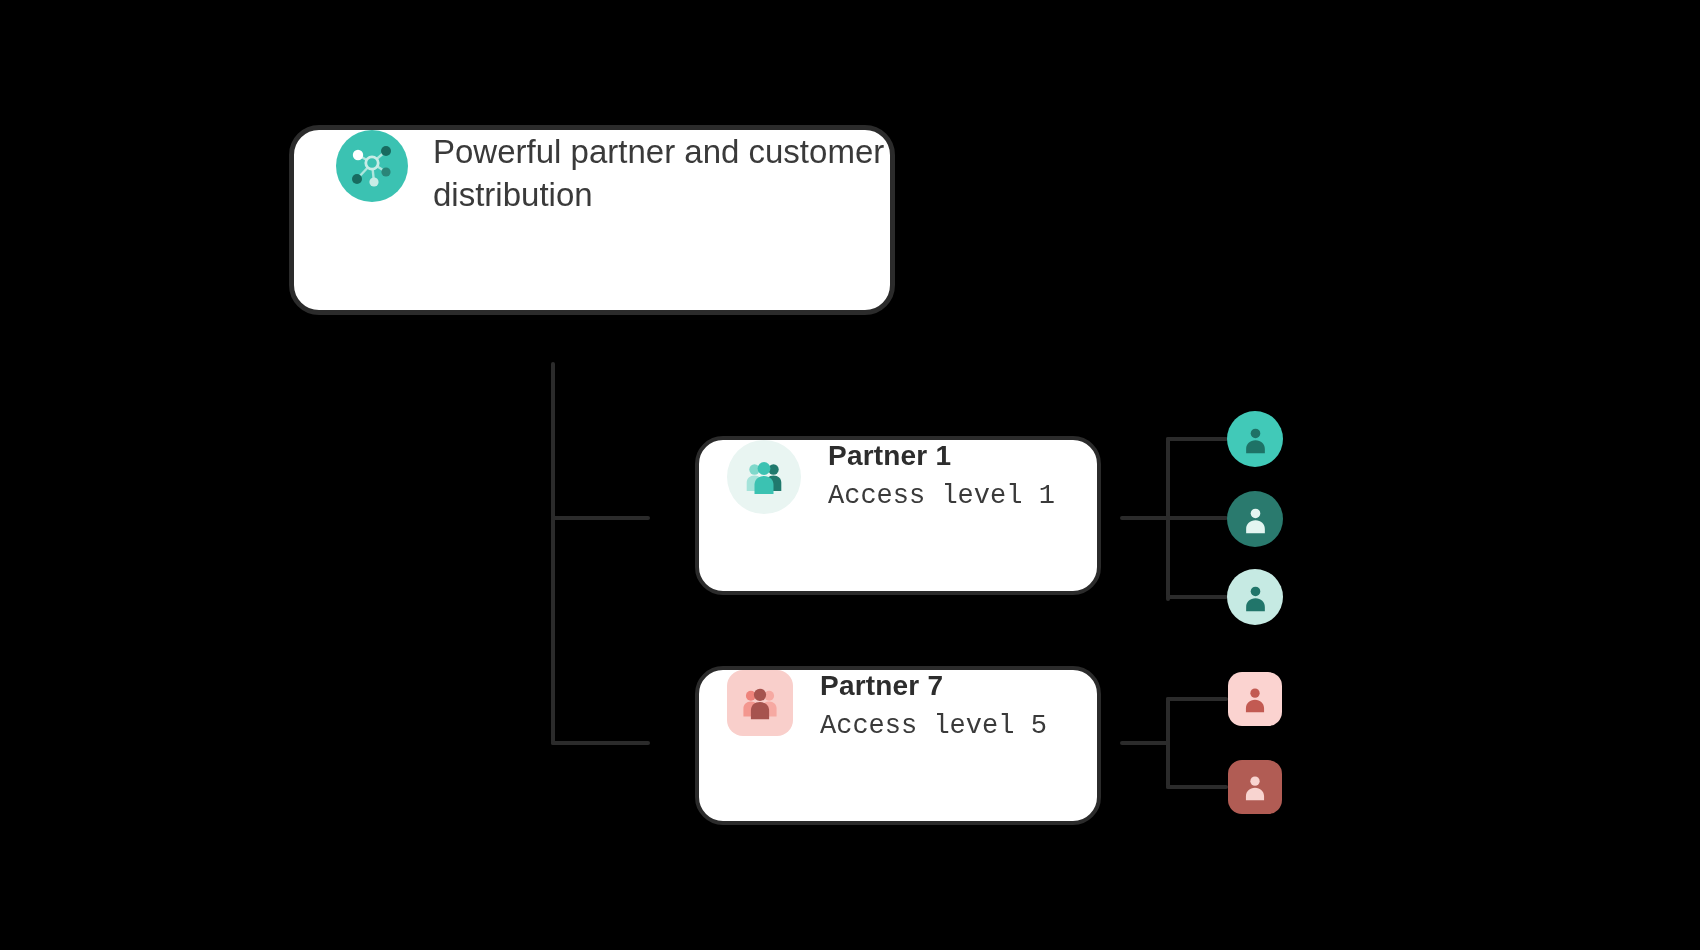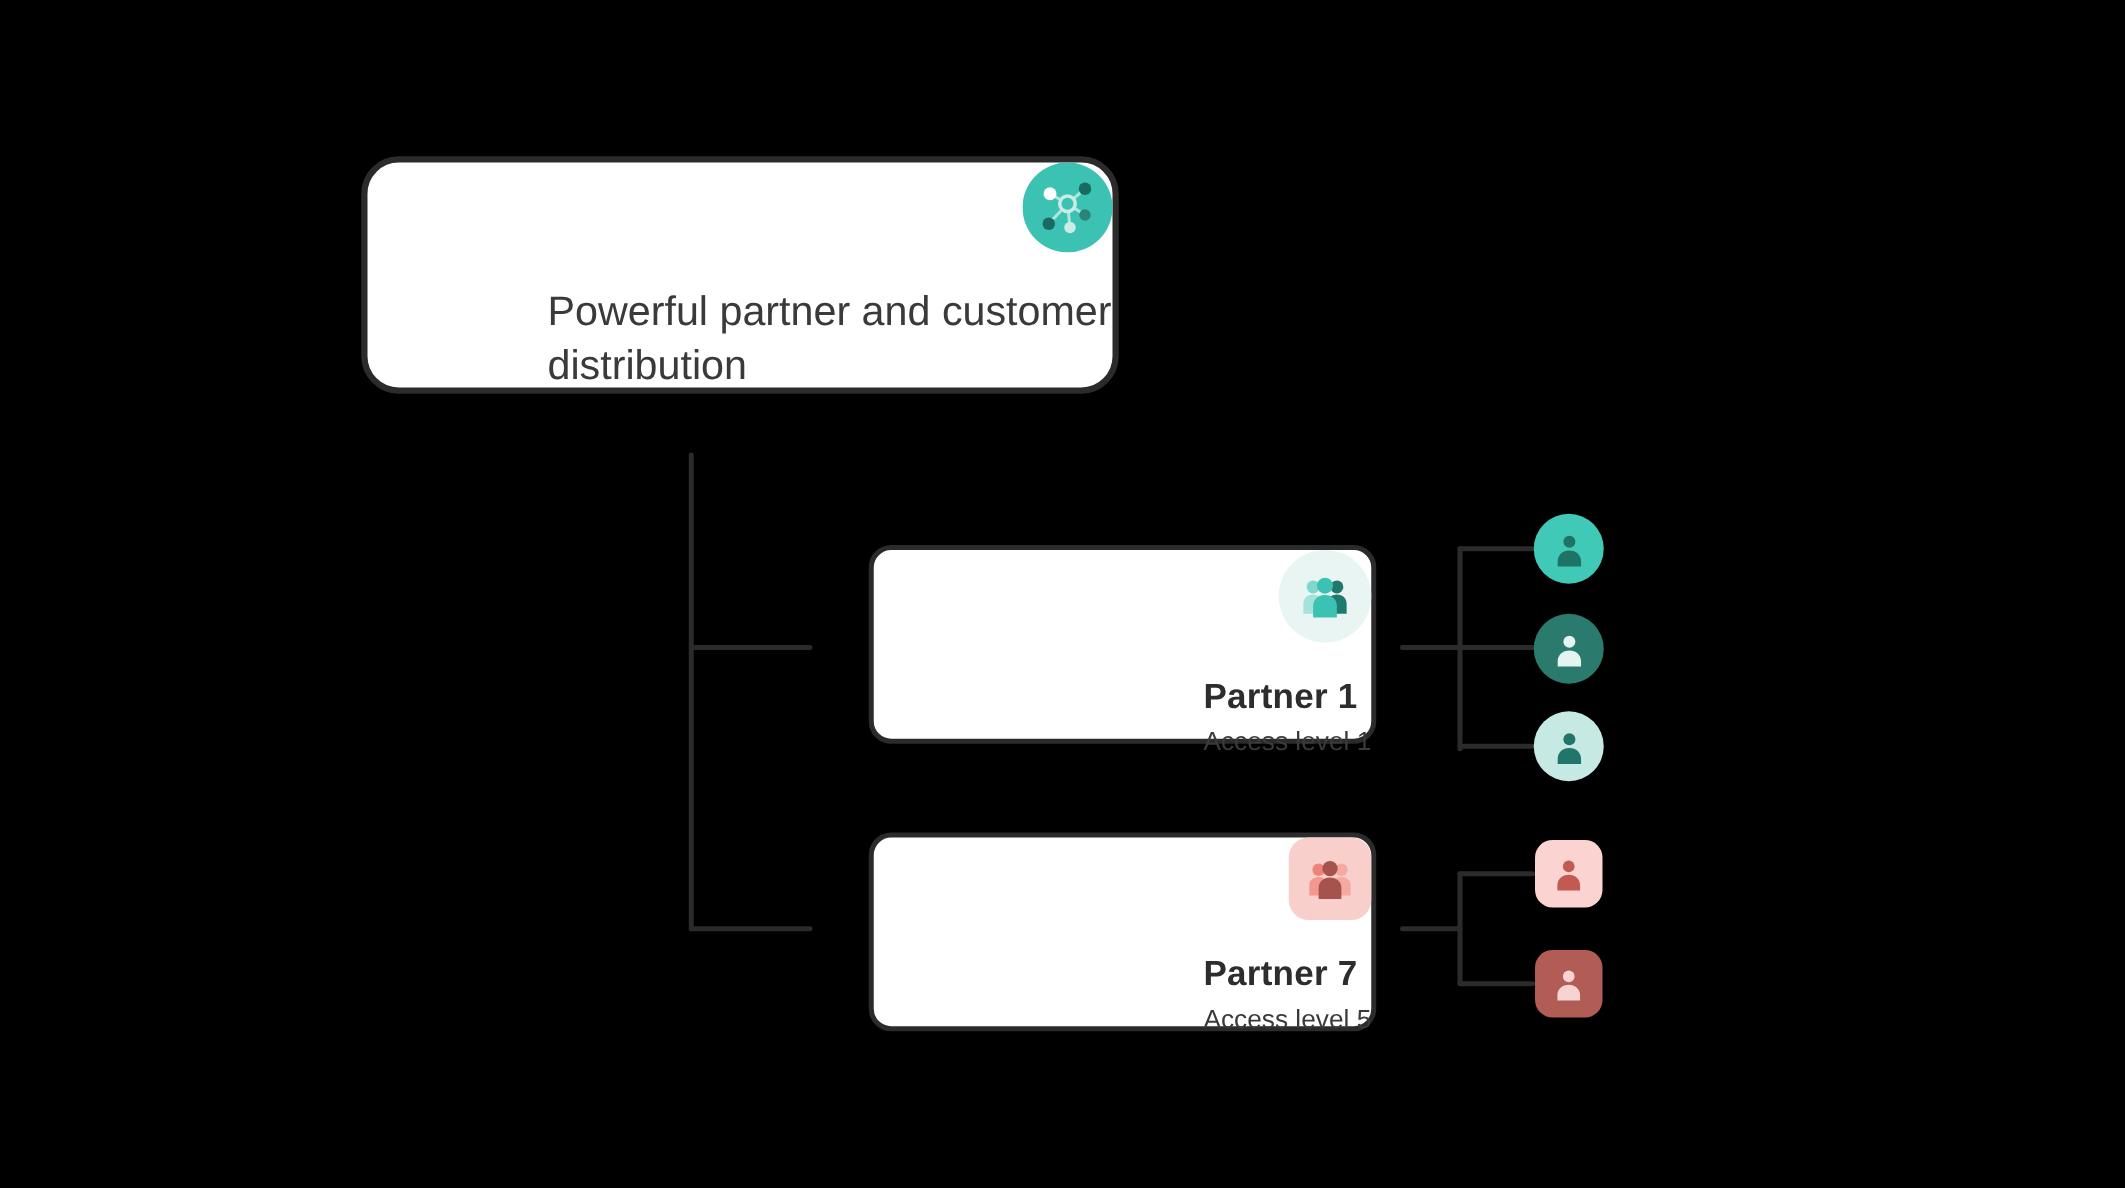--- a/index.html
+++ b/index.html
@@ -5,32 +5,32 @@
   html,body{margin:0;padding:0;background:#000;}
   .stage{
     position:relative;width:1700px;height:950px;overflow:hidden;
     background:var(--background,#000);
     font-family:"Liberation Sans","DejaVu Sans",sans-serif;
   }
   .line{position:absolute;background:var(--connector,#2b2b2b);border-radius:2px;}
   .card{
     position:absolute;background:var(--card-bg,#fff);
     border:5px solid var(--card-border,#2b2b2b);box-sizing:border-box;
-    display:flex;align-items:flex-end;flex-direction:column;
+    display:flex;align-items:flex-start;
   }
   .root-card{left:289px;top:125px;width:606px;height:190px;border-radius:30px;padding-left:42px;gap:25px;}
   .root-title{font-size:33px;line-height:1.31;color:var(--text-secondary,#3a3a3a);max-width:452px;}
-  .partner-card{width:406px;height:159px;border-radius:18px;border-width:4px;padding-left:28px;gap:27px;}
+  .partner-card{width:406px;height:159px;border-radius:28px;border-width:4px;padding-left:28px;gap:27px;}
   .p1{left:695px;top:436px;}
   .p2{left:695px;top:666px;}
   .badge{display:flex;align-items:center;justify-content:center;flex:none;}
   .badge.teal{width:74px;height:74px;border-radius:50%;background:var(--mint-pale,#e9f5f2);}
   .badge.red{width:66px;height:66px;border-radius:16px;background:var(--pink-pale,#f9cfcb);}
   .pname{font-size:28px;font-weight:700;color:var(--text-primary,#2d2d2d);letter-spacing:.2px;}
-  .paccess{font-size:21px;color:var(--text-secondary,#3a3a3a);margin-top:9px;}
+  .paccess{font-size:27px;color:var(--text-secondary,#3a3a3a);margin-top:9px;font-family:Liberation Mono, monospace;}
   .avatar{position:absolute;display:flex;align-items:center;justify-content:center;}
   .avatar.circle{width:56px;height:56px;border-radius:50%;}
   .avatar.square{width:54px;height:54px;border-radius:14px;}
   svg{display:block;}
 </style>
 </head>
 <body>
 
 <div class="stage">
 

